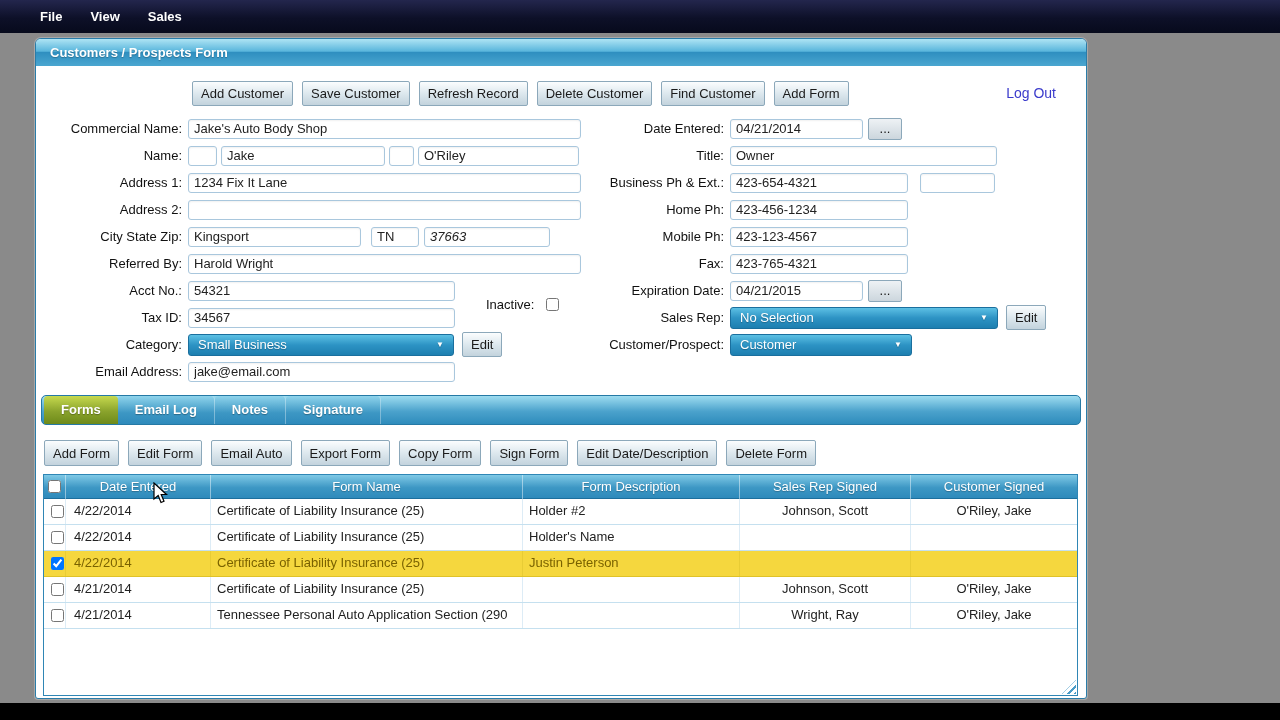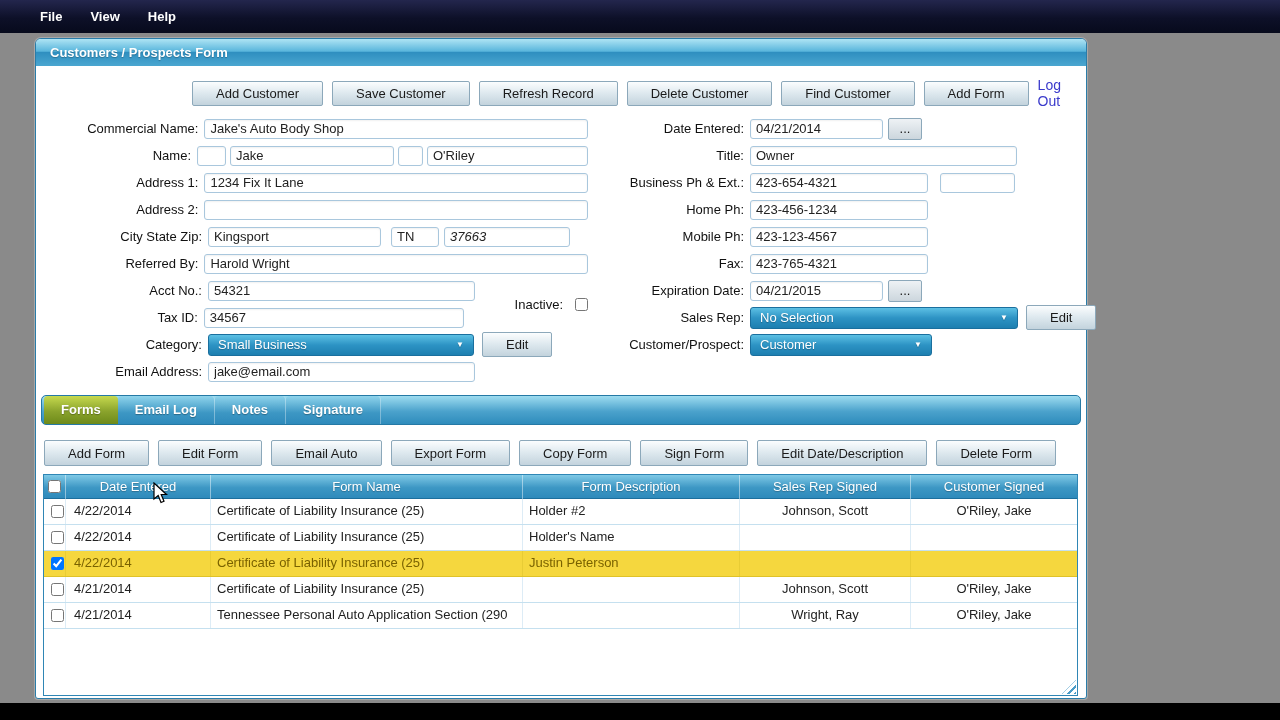--- a/index.html
+++ b/index.html
@@ -20,32 +20,32 @@
     background:#fff; border:1px solid #2a7ca8; border-radius:6px 6px 3px 3px;
     box-shadow:0 0 0 1px rgba(255,255,255,.25); }
   .titlebar { height:27px; border-radius:5px 5px 0 0;
     background:linear-gradient(180deg,#aee4f4 0%,#5ab6dc 45%,#2f8fc0 50%,#4aa6d0 100%);
     display:flex; align-items:center; padding-left:14px; }
   .titlebar-text { color:#fff; font-weight:bold; font-size:13px; text-shadow:0 1px 1px rgba(0,0,0,.25); }
 
   
   .btn { display:inline-block; background:linear-gradient(180deg,#fbfdfe 0%,#dde8ee 50%,#c3d3dd 100%);
     border:1px solid #8ca8ba; border-radius:2px; font-family:"Liberation Sans",sans-serif;
-    font-size:13px; color:#1a1a1a; padding:4px 23px; cursor:pointer; white-space:nowrap; }
+    font-size:13px; color:#1a1a1a; padding:4px 8px; cursor:pointer; white-space:nowrap; }
   .btn-dots { width:34px; height:22px; padding:0; background:linear-gradient(180deg,#eef2f5,#ccd6dd); }
 
   .toolbar { display:flex; align-items:center; gap:9px; margin:14px 30px 0 156px; height:26px; }
   .logout { margin-left:auto; color:#3a3acb; font-size:14px; cursor:pointer; }
 
   
   .form-area { display:flex; margin-top:9px; }
   .col-left { width:552px; }
   .col-right { flex:1; }
   .frow { display:flex; align-items:center; height:27px; }
-  .flabel { width:152px; text-align:right; padding-right:6px; font-size:13px; color:#111; white-space:nowrap;margin-left:20px; }
+  .flabel { width:152px; text-align:right; padding-right:6px; font-size:13px; color:#111; white-space:nowrap; }
   .col-right .flabel { width:142px; }
   .inp { height:20px; border:1px solid #a9c7dd; border-radius:3px; background:#fff;
     font-family:"Liberation Sans",sans-serif; font-size:13px; color:#222; padding:0 5px;
     box-shadow:inset 0 1px 2px rgba(0,0,0,.06); }
   .gap4{margin-left:4px;} .gap5{margin-left:5px;} .gap8{margin-left:8px;} .gap10{margin-left:10px;} .gap12{margin-left:12px;}
   .w393{width:393px;} .w267{width:267px;} .w205{width:173px;} .w48{width:48px;} .w126{width:126px;font-style:italic;}
   .w29{width:29px;} .w164{width:164px;} .w25{width:25px;} .w161{width:161px;}
   .w133{width:133px;} .w178{width:178px;} .w75{width:75px;}
   .inactive-wrap { display:flex; align-items:center; position:relative; top:-13px; margin-left:31px; }
   .inactive-wrap .flabel { width:auto; }
@@ -98,21 +98,21 @@
 
   
   .cursor { position:absolute; left:153px; top:482px; z-index:20; pointer-events:none; }
 </style>
 </head>
 <body>
 
 <div class="menubar">
   <span class="menu-item">File</span>
   <span class="menu-item">View</span>
-  <span class="menu-item">Help</span>
+  <span class="menu-item">Sales</span>
 </div>
 
 <div class="window">
   <div class="titlebar">
     <span class="titlebar-text">Customers / Prospects Form</span>
   </div>
 
   <div class="toolbar">
     <button class="btn">Add Customer</button>
     <button class="btn">Save Customer</button>

